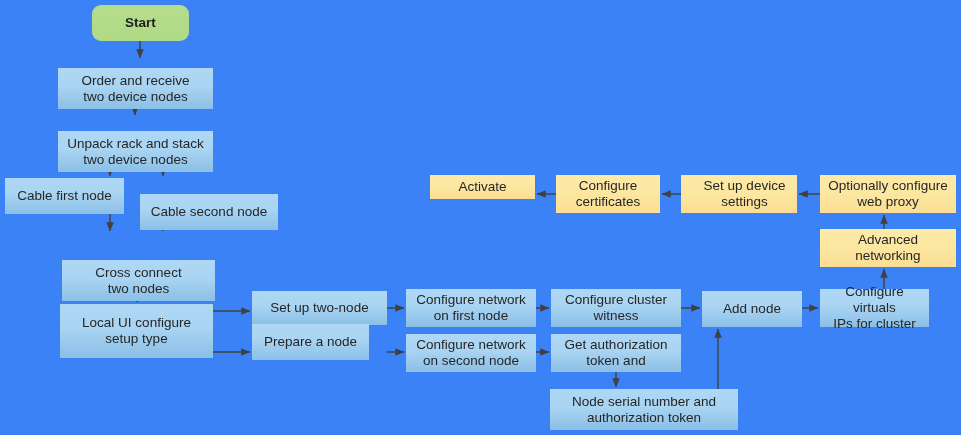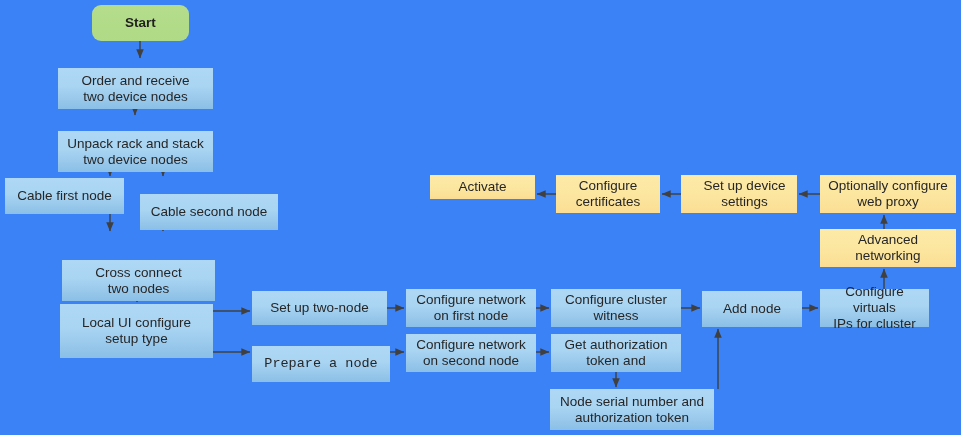--- a/index.html
+++ b/index.html
@@ -106,30 +106,30 @@
 two device nodes</div>
       <div class="node blue" style="left: 58px; top: 131px; width: 155px; height: 41px;">Unpack rack and stack
 two device nodes</div>
       <div class="node blue" style="left: 5px; top: 178px; width: 119px; height: 36px;">Cable first node</div>
       <div class="node blue" style="left: 140px; top: 178px; width: 138px; height: 36px; margin-top: 16px;">Cable second node</div>
       <div class="node blue" style="left: 62px; top: 245px; width: 153px; height: 41px; margin-top: 15px;">Cross connect
 two nodes</div>
       <div class="node blue" style="left: 60px; top: 304px; width: 153px; height: 54px;">Local UI configure
 setup type</div>
       <div class="node blue" style="left: 252px; top: 291px; width: 135px; height: 34px;">Set up two-node</div>
-      <div class="node blue" style="left: 252px; top: 346px; width: 138px; height: 36px; font-family: Liberation Mono, monospace;">Prepare a node</div>
+      <div class="node blue" style="left: 252px; top: 324px; width: 117px; height: 36px;">Prepare a node</div>
       <div class="node blue" style="left: 406px; top: 289px; width: 130px; height: 38px;">Configure network
 on first node</div>
       <div class="node blue" style="left: 406px; top: 334px; width: 130px; height: 38px;">Configure network
 on second node</div>
       <div class="node blue" style="left: 551px; top: 289px; width: 130px; height: 38px;">Configure cluster
 witness</div>
       <div class="node blue" style="left: 551px; top: 334px; width: 130px; height: 38px;">Get authorization
 token and</div>
-      <div class="node blue" style="left: 550px; top: 389px; width: 164px; height: 41px;">Node serial number and
+      <div class="node blue" style="left: 550px; top: 389px; width: 188px; height: 41px;">Node serial number and
 authorization token</div>
       <div class="node blue" style="left: 702px; top: 291px; width: 100px; height: 36px;">Add node</div>
       <div class="node blue" style="left: 820px; top: 289px; width: 109px; height: 38px;">Configure virtuals
 IPs for cluster</div>
       <div class="node orange" style="left: 820px; top: 229px; width: 136px; height: 38px;">Advanced
 networking</div>
       <div class="node orange" style="left: 820px; top: 175px; width: 136px; height: 38px;">Optionally configure
 web proxy</div>
       <div class="node orange" style="left: 681px; top: 175px; width: 116px; height: 38px; padding-left: 16px;">Set up device
 settings</div>

